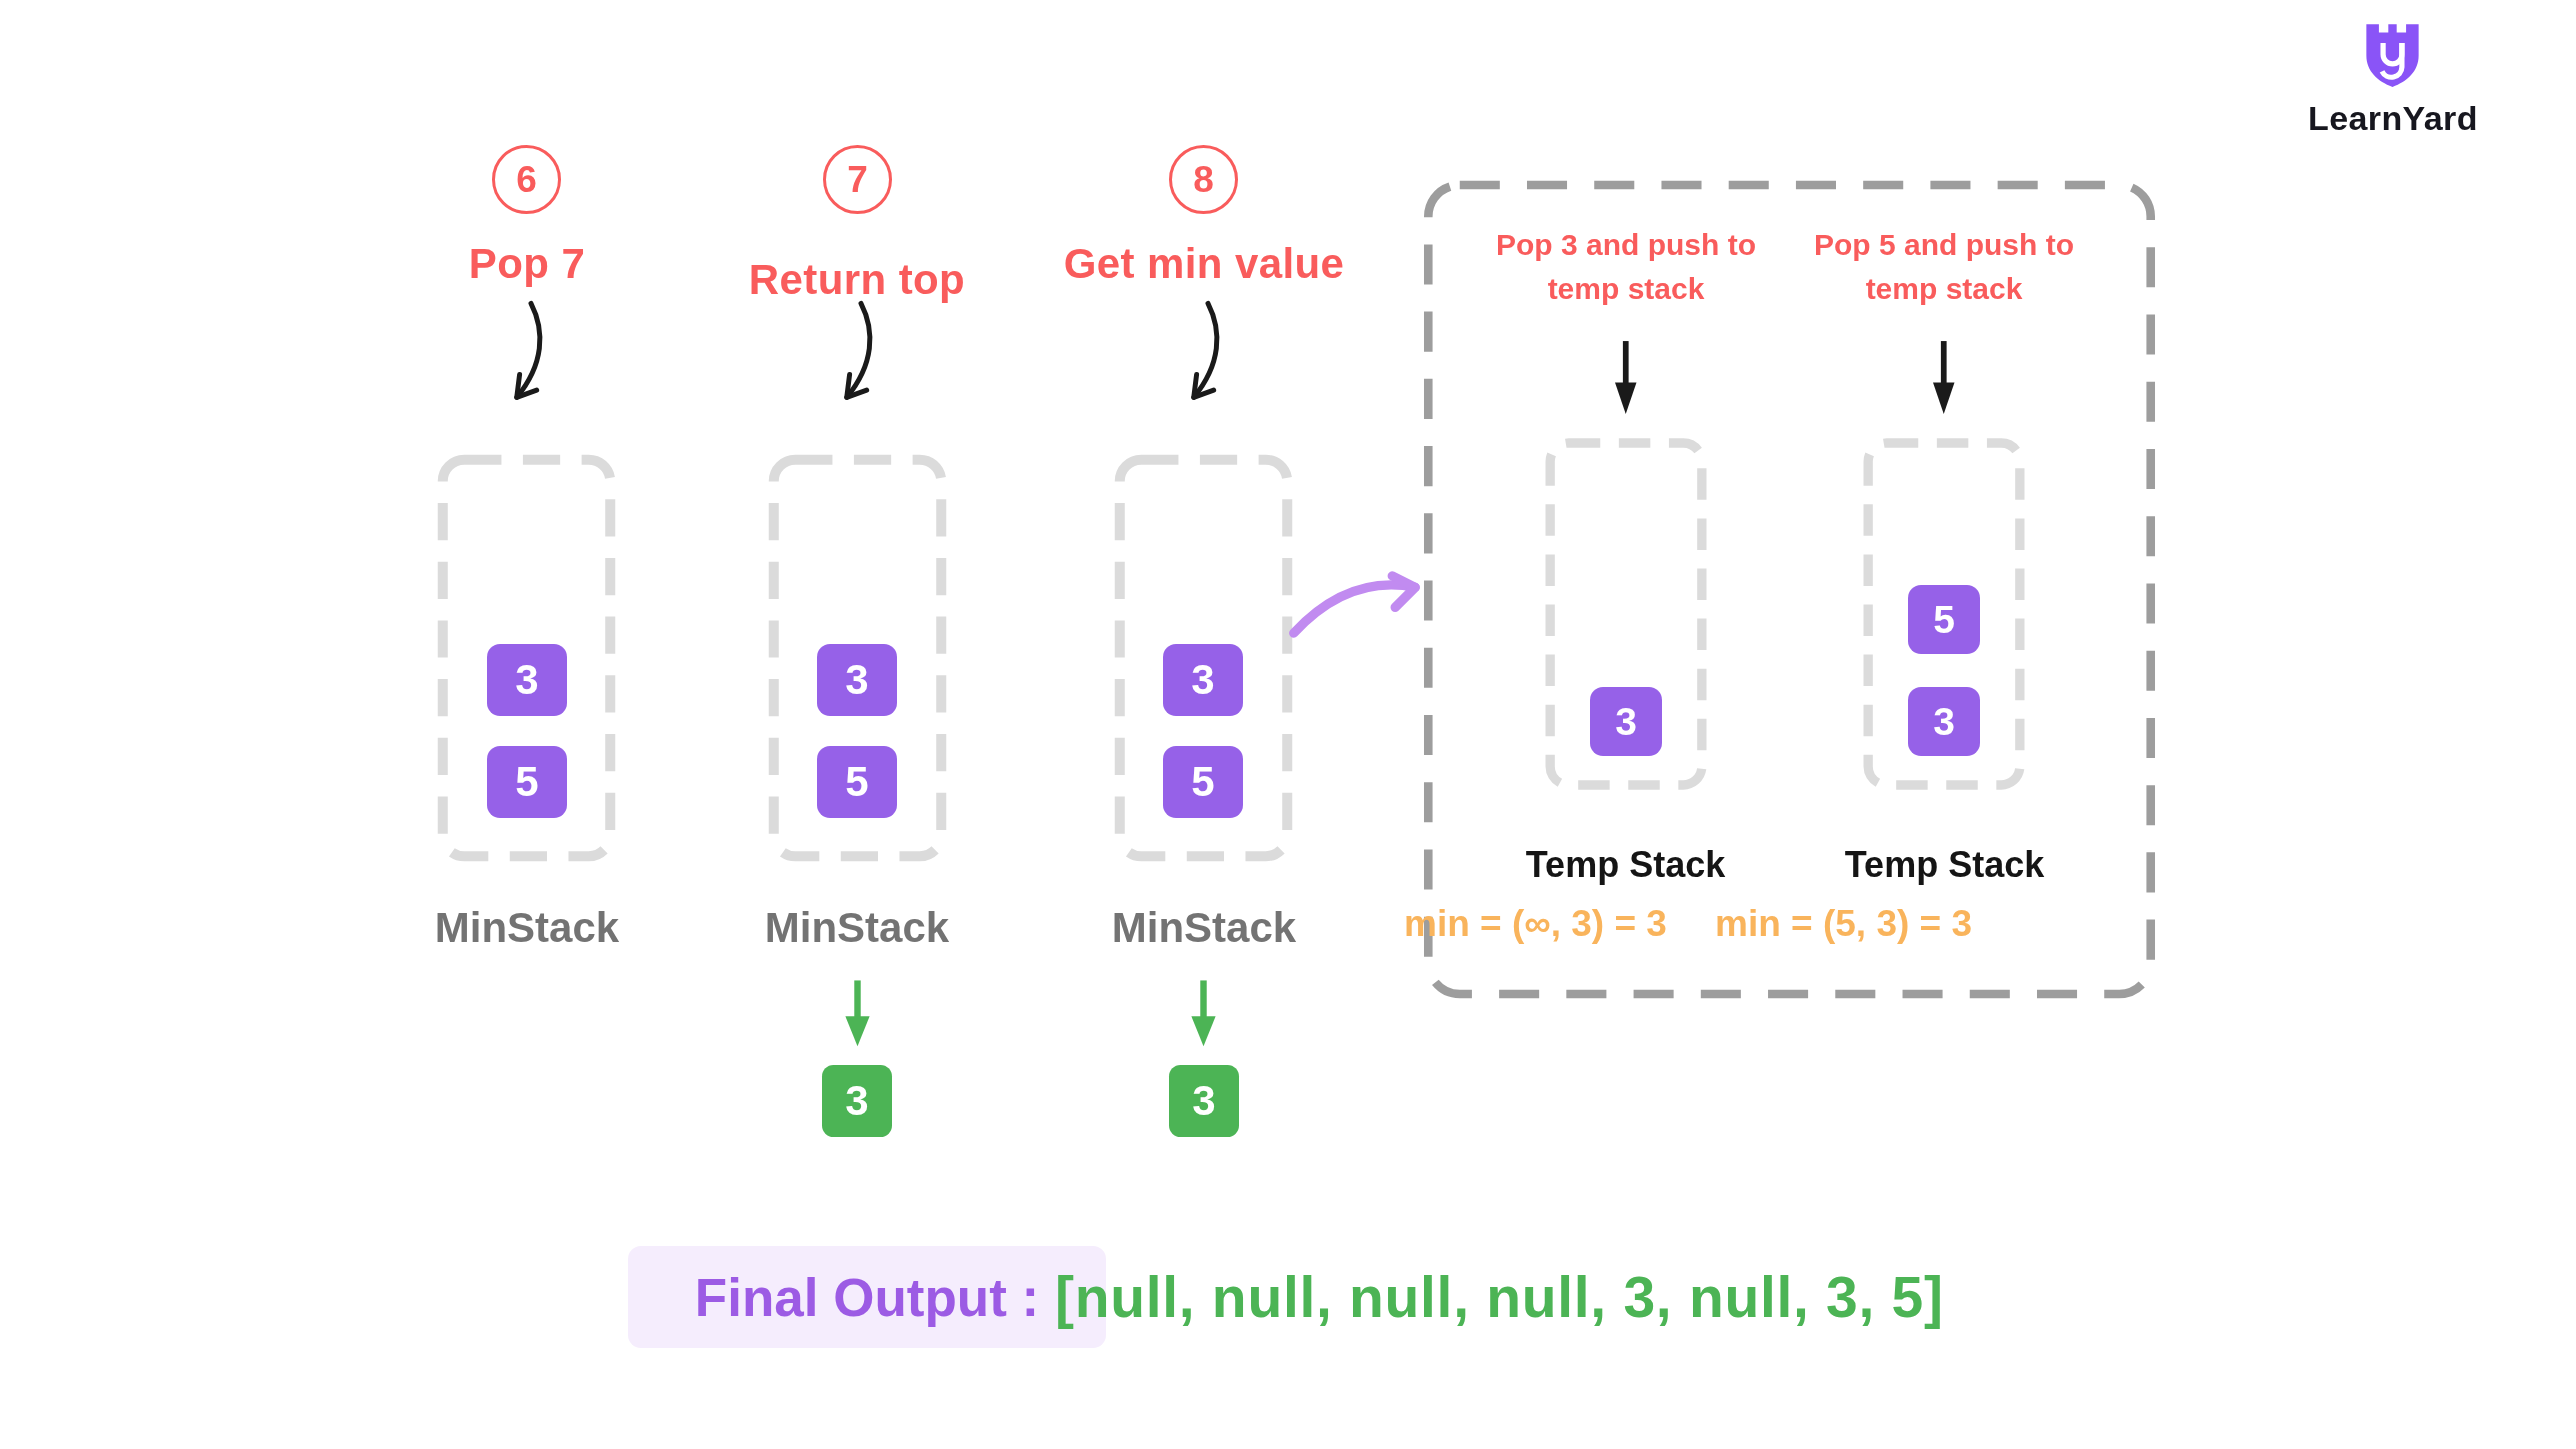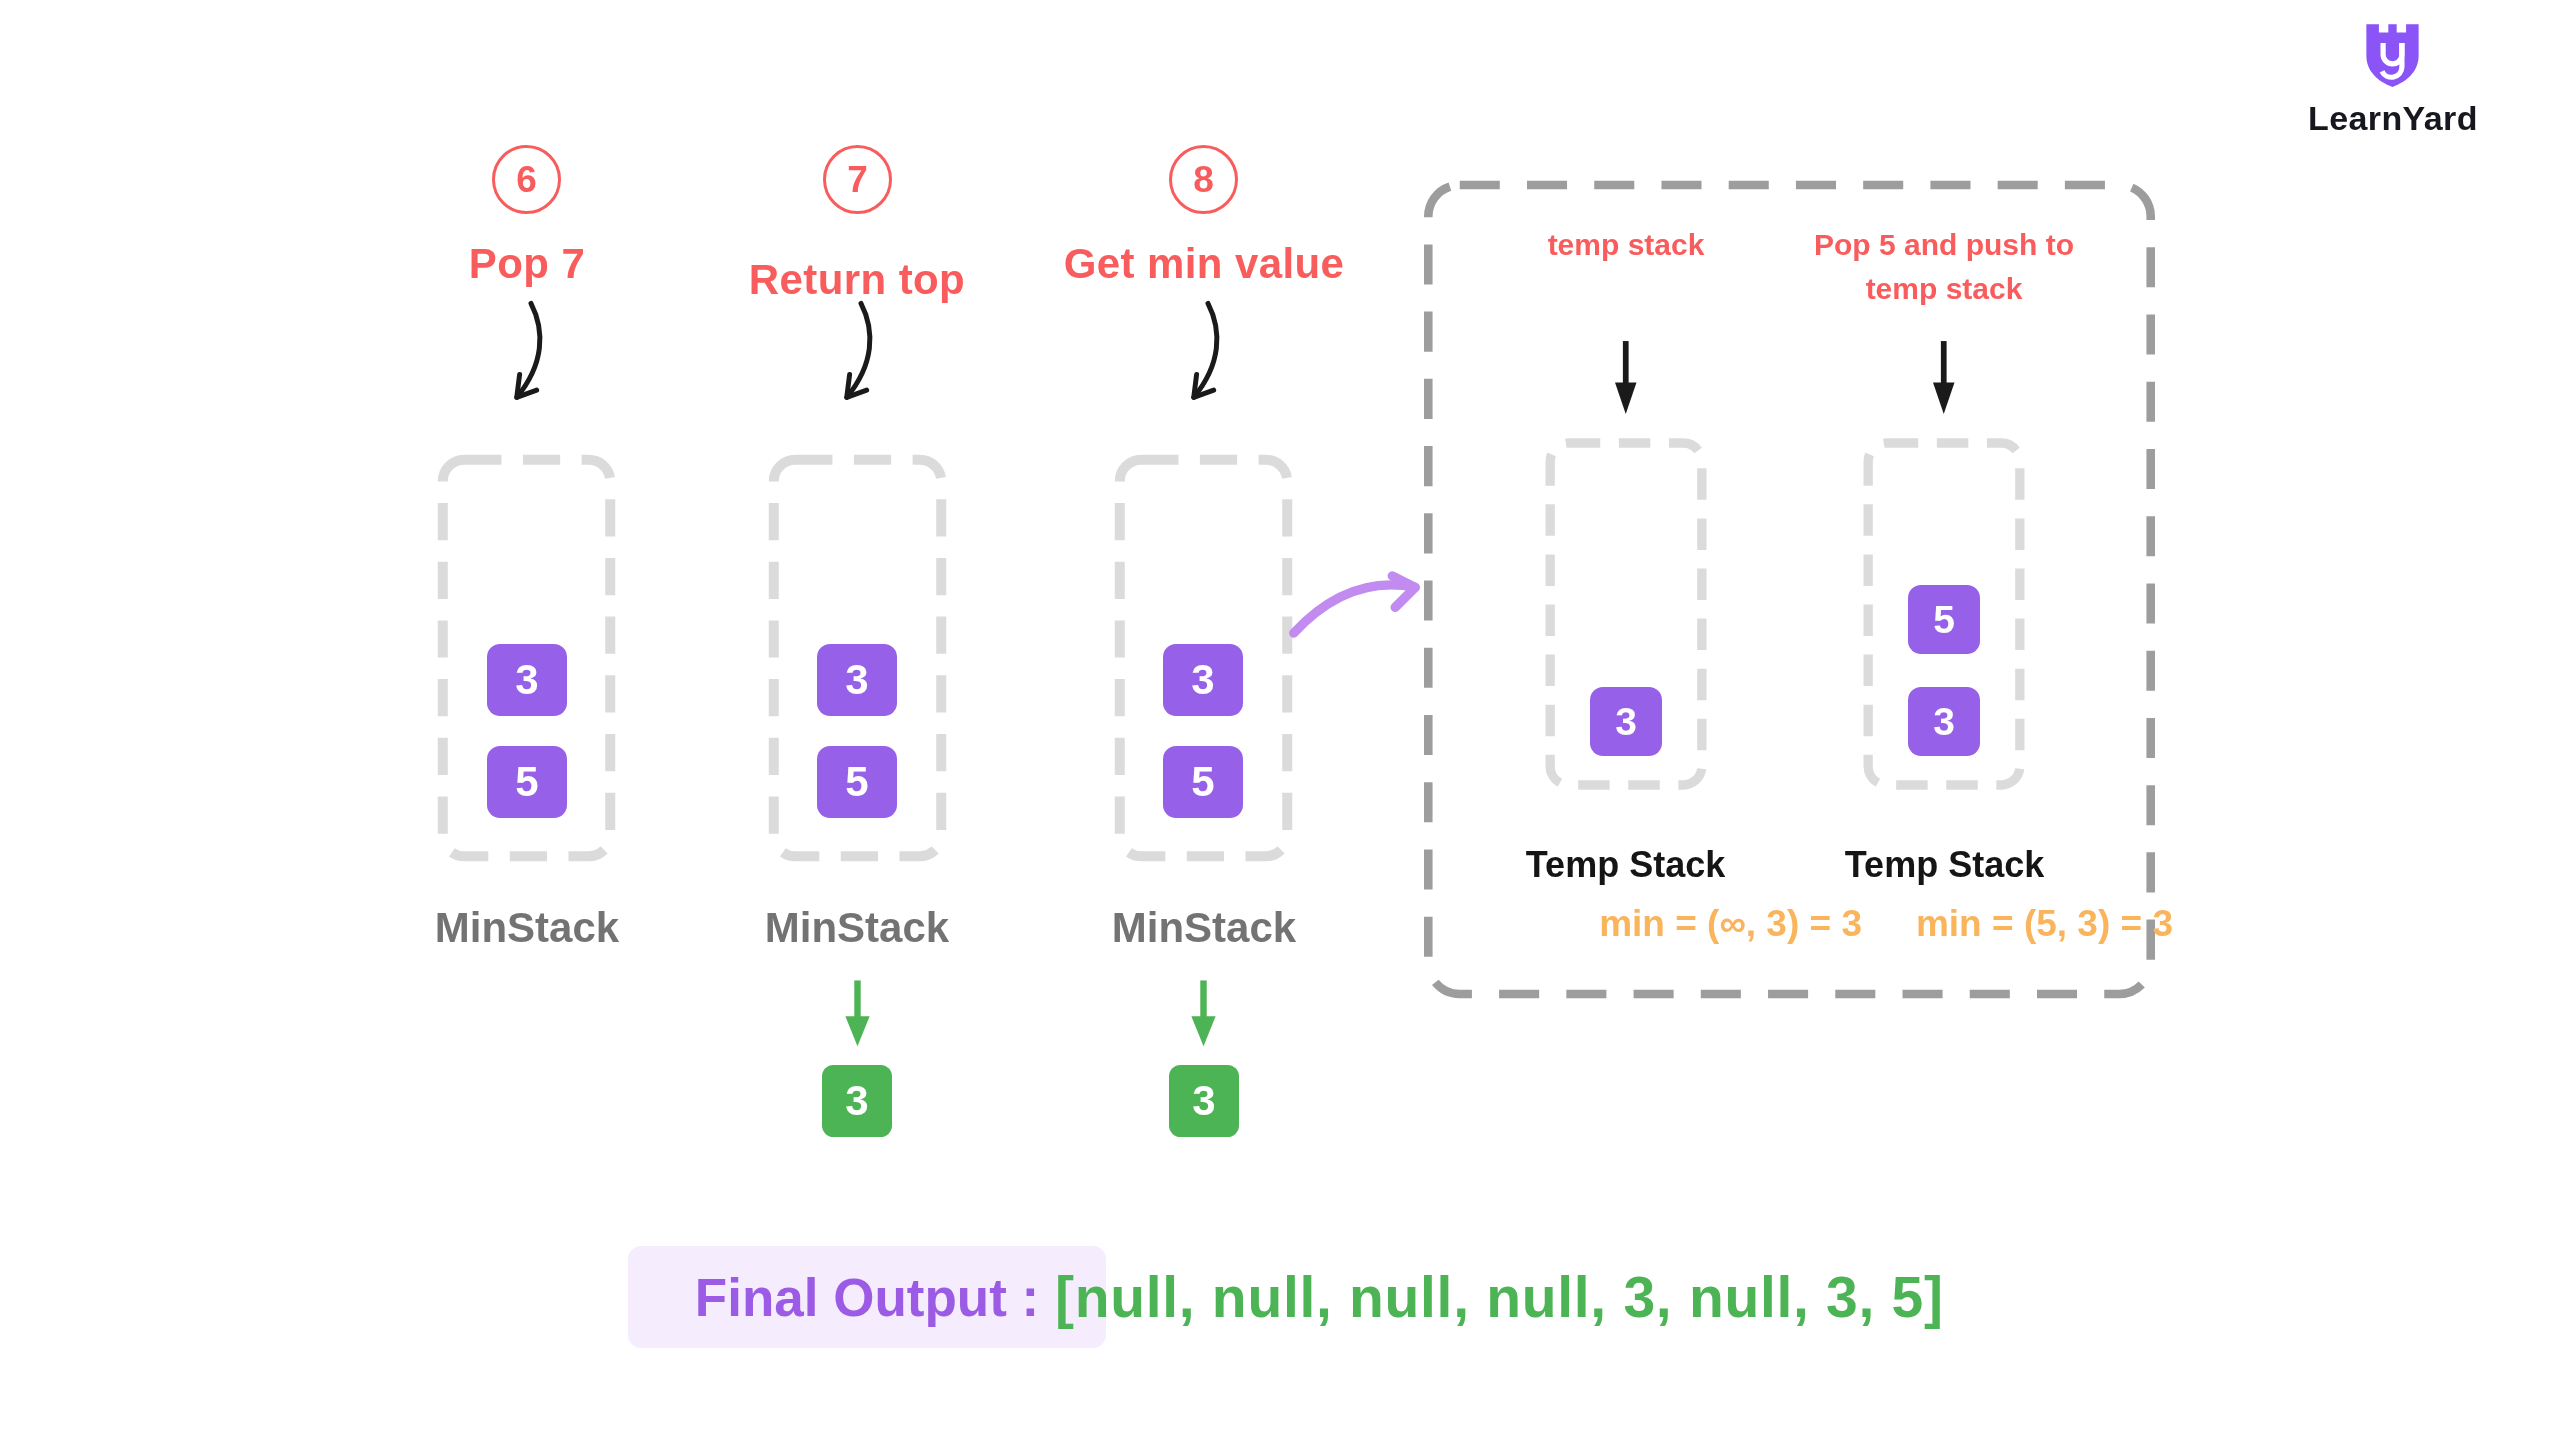--- a/index.html
+++ b/index.html
@@ -39,21 +39,21 @@
   .temp-header {
     width:372px; text-align:center; color:#F95C5C;
     font-size:30px; font-weight:bold; line-height:1.45;
   }
   .temp-header span { display:block; }
   .temp-caption {
     width:301px; text-align:center; color:#151515;
     font-size:36px; font-weight:bold;
   }
   .min-line {
-    width:458px; text-align:right; color:#F9B45C;
+    width:458px; text-align:left; color:#F9B45C;
     font-size:37px; font-weight:bold;
   }
   
   .final-chip {
     background:#F5EDFD; border-radius:13px;
     display:flex; align-items:center; justify-content:center;
   }
   .final-chip-label { color:#9C5BE4; font-size:53px; font-weight:bold; }
   .final-value {
     height:102px; display:flex; align-items:center;
@@ -149,20 +149,21 @@
 <svg class="abs" style="left:1288px; top:570px;" width="140" height="69" viewBox="0 0 196 96">
   <path d="M8,88 C62,30 118,12 178,24" fill="none" stroke="#C18BF0" stroke-width="13" stroke-linecap="round"></path>
   <path d="M178,24 L146,8 M178,24 L150,52" fill="none" stroke="#C18BF0" stroke-width="13" stroke-linecap="round"></path>
 </svg>
 
 <svg class="abs" style="left:1423px; top:180px;" width="733" height="819" viewBox="0 0 1024 1145">
   <rect x="7" y="7" width="1010" height="1131" rx="44" fill="none" stroke="#9D9D9D" stroke-width="12" stroke-dasharray="56 38"></rect>
 </svg>
 
 <div class="abs temp-header" style="left:1440px; top:223px;">
+  <span>Pop 3 and push to</span>
   <span>temp stack</span>
 </div>
 <svg class="abs" style="left:1610px; top:338px;" width="31.5" height="82" viewBox="0 0 44 114">
   <line x1="22" y1="4" x2="22" y2="68" stroke="#1a1a1a" stroke-width="8"></line>
   <polygon points="7,62 37,62 22,106" fill="#1a1a1a"></polygon>
 </svg>
 <svg class="abs" style="left:1545px; top:438px;" width="162" height="352" viewBox="0 0 226 492">
   <rect x="7" y="7" width="212" height="478" rx="26" fill="none" stroke="#DBDBDB" stroke-width="13" stroke-dasharray="44 26"></rect>
 </svg>
 <div class="abs cell" style="left:1590px; top:687px; width:72px; height:69px; font-size:39px;">

